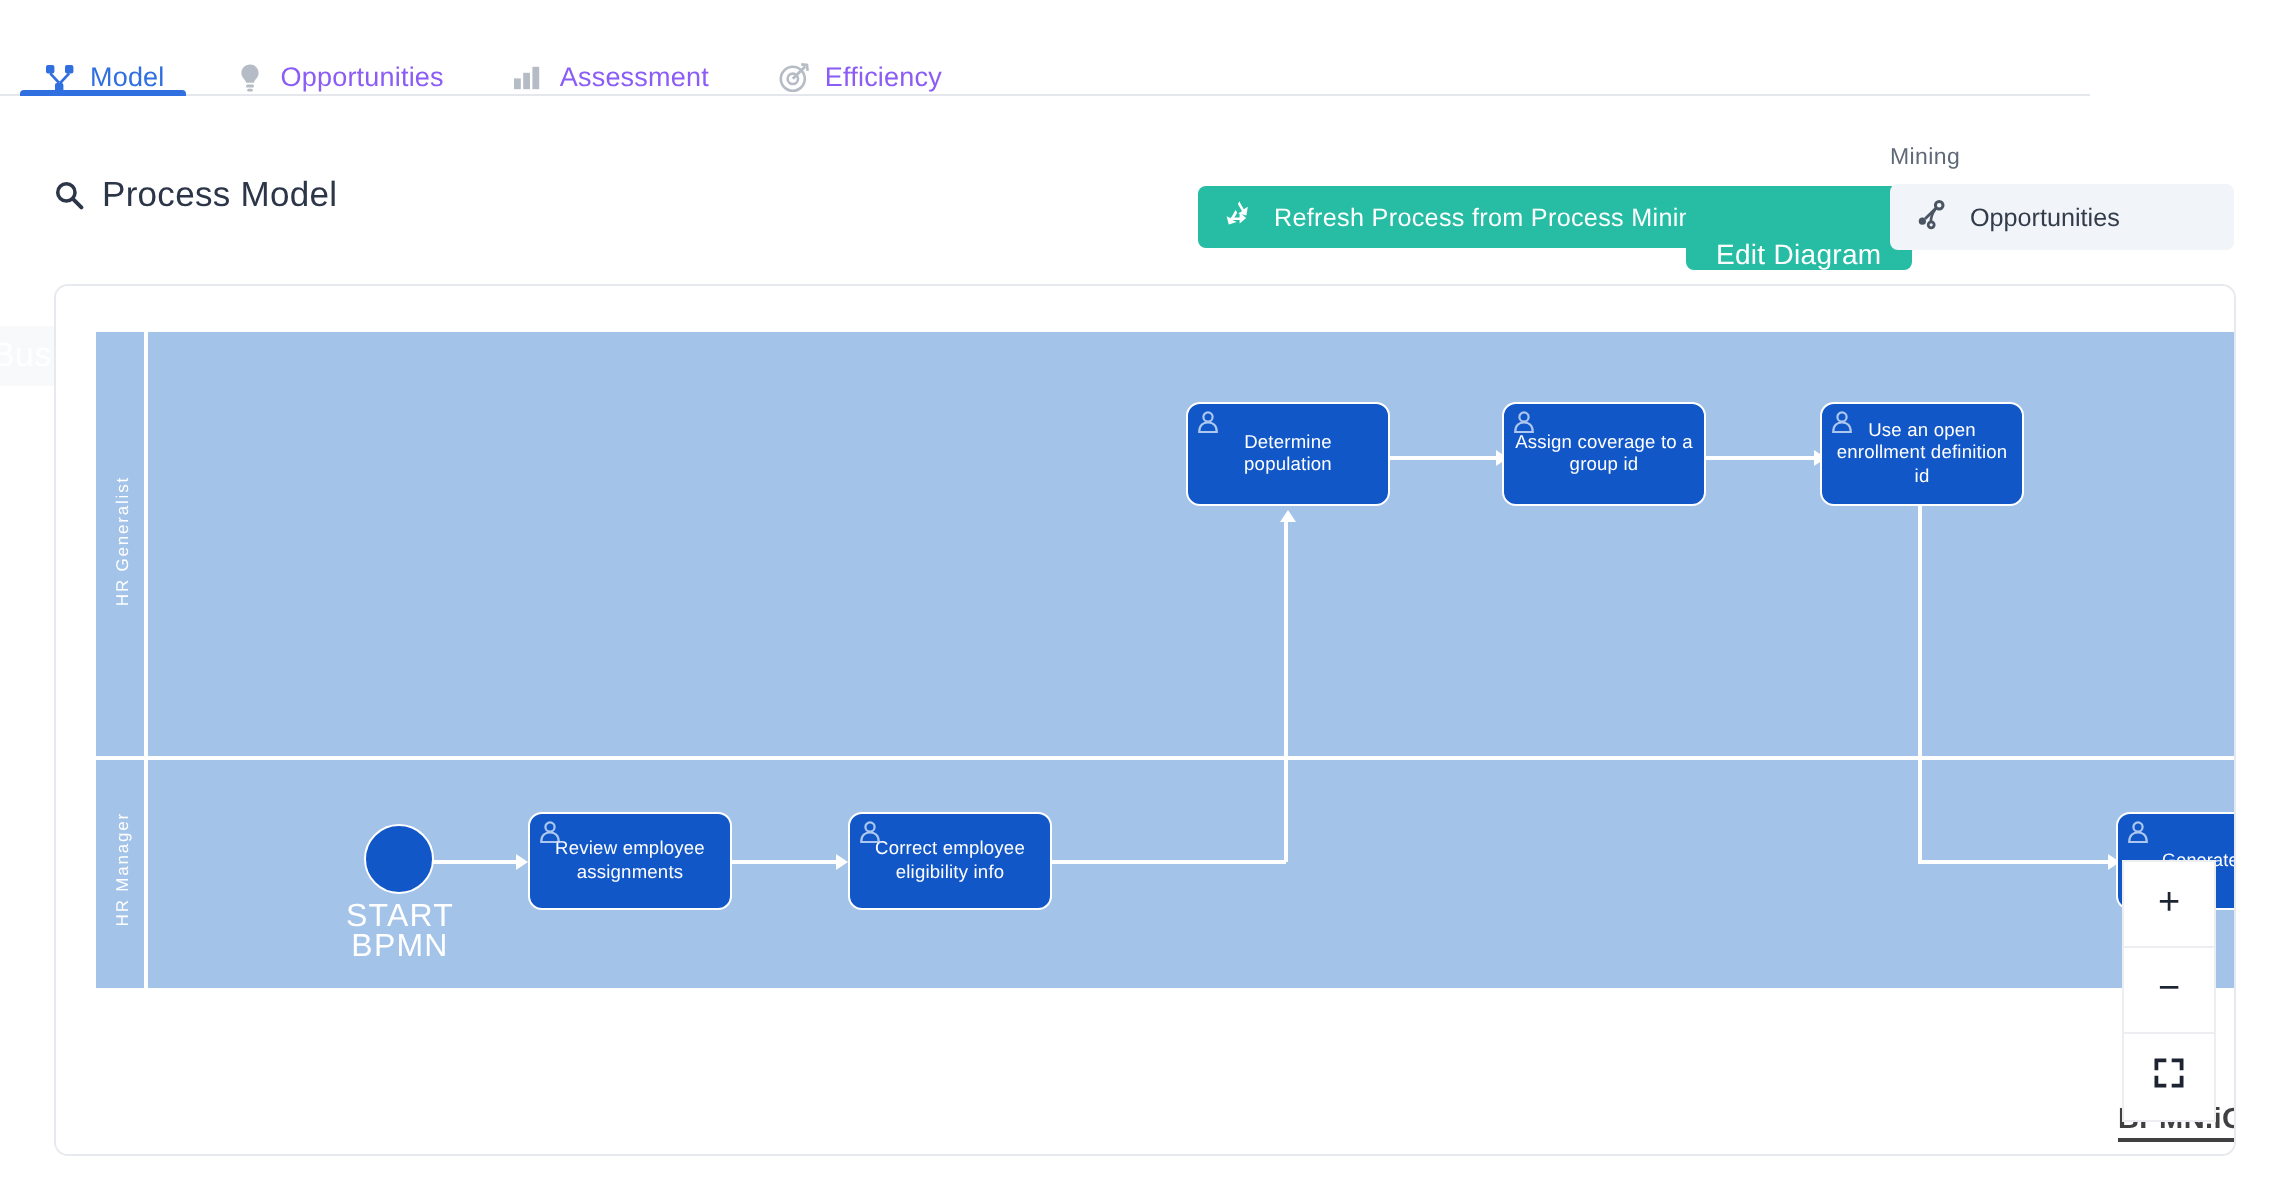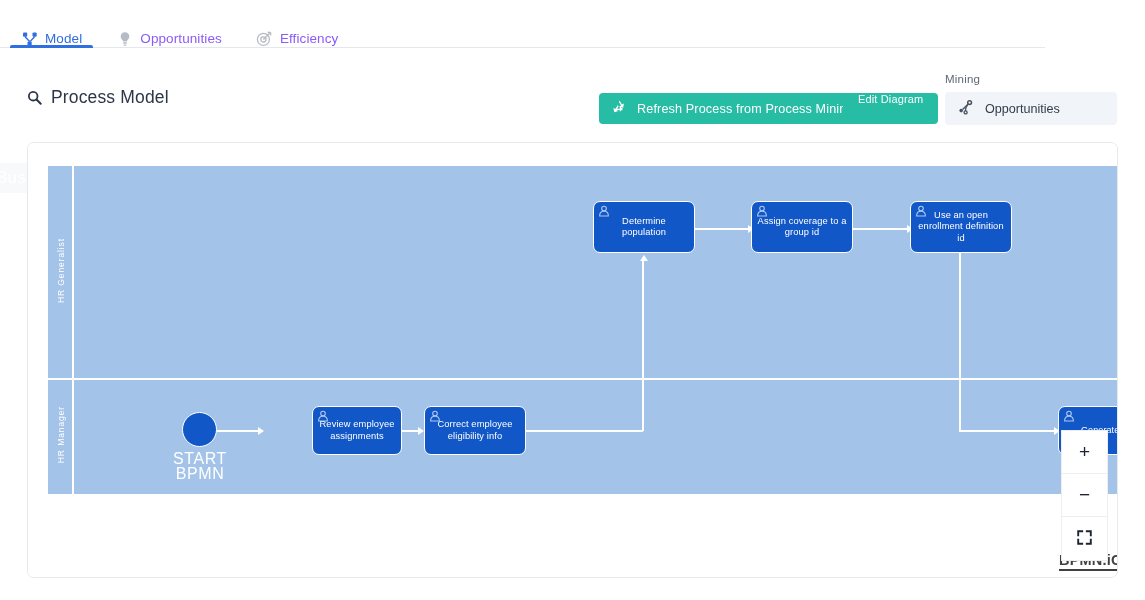--- a/index.html
+++ b/index.html
@@ -71,25 +71,25 @@
     height: 31px; padding: 0 14px 0 13px;
     background: #27bda4; color: #ffffff;
     border: none; border-radius: 4px;
     display: flex; align-items: center; gap: 9px;
     font-size: 12.6px; letter-spacing: .15px;
     cursor: pointer; z-index: 6;
     font-family: "Liberation Sans", sans-serif;
   }
   .btn-edit {
     position: absolute; left: 843px; top: 93px;
-    height: 31px; padding: 0 15px;
+    height: 42px; padding: 0 15px;
     background: #27bda4; color: #ffffff;
     border: none; border-radius: 4px;
-    display: flex; align-items: flex-start;
-    font-size: 11px; letter-spacing: .15px;
+    display: flex; align-items: flex-end;
+    font-size: 14px; letter-spacing: .15px;
     cursor: pointer; z-index: 6;
     font-family: "Liberation Sans", sans-serif;
   }
   .src-label {
     position: absolute; left: 945px; top: 73px;
     font-size: 11.5px; color: #5f6977; letter-spacing: .2px;
   }
   .src-box {
     position: absolute; left: 945px; top: 92px;
     width: 172px; height: 33px;
@@ -240,20 +240,30 @@
     <span class="ic">
       <svg width="16" height="16" viewBox="0 0 16 16">
         <path d="M8 1.3c-2.5 0-4.3 1.9-4.3 4.2 0 1.6 .9 2.6 1.7 3.5 .4.5.6.9.7 1.4h3.8c.1-.5.3-.9.7-1.4.8-.9 1.7-1.9 1.7-3.5 0-2.3-1.8-4.2-4.3-4.2z" fill="#b6bcc5"></path>
         <rect x="6.1" y="11.3" width="3.8" height="1.5" rx=".6" fill="#b6bcc5"></rect>
         <rect x="6.6" y="13.4" width="2.8" height="1.4" rx=".7" fill="#b6bcc5"></rect>
       </svg>
     </span>
     <span>Opportunities</span>
   </div>
 
+  <div class="tab">
+    <span class="ic">
+      <svg width="16" height="16" viewBox="0 0 16 16">
+        <rect x="1" y="8.2" width="3.4" height="5.4" fill="#b6bcc5"></rect>
+        <rect x="5.6" y="5.4" width="3.4" height="8.2" fill="#b6bcc5"></rect>
+        <rect x="10.2" y="2.4" width="3.4" height="11.2" fill="#b6bcc5"></rect>
+      </svg>
+    </span>
+    <span>Assessment</span>
+  </div>
 
   <div class="tab">
     <span class="ic">
       <svg width="16" height="16" viewBox="0 0 16 16">
         <circle cx="7.4" cy="8.4" r="6" fill="none" stroke="#b6bcc5" stroke-width="1.3"></circle>
         <circle cx="7.4" cy="8.4" r="2.6" fill="none" stroke="#b6bcc5" stroke-width="1.3"></circle>
         <path d="M7.4 8.4 L13.6 2.2" stroke="#b6bcc5" stroke-width="1.4"></path>
         <path d="M11.6 1.2 l2.9 .3 .3 2.9" fill="none" stroke="#b6bcc5" stroke-width="1.3"></path>
       </svg>
     </span>
@@ -363,21 +373,21 @@
         </span>
         <span class="tlabel">Use an open enrollment definition id</span>
       </div>
 
       <div class="start-ev" style="left:134px; top:246px;"></div>
       <div class="start-lbl" style="left:117px; top:285px;">
         <span>START</span><br>
         <span>BPMN</span>
       </div>
 
-      <div class="task" style="left:216px; top:240px; width:90px; height:49px;margin-left:48px;">
+      <div class="task" style="left:216px; top:240px; width:102px; height:49px;">
         <span class="task-ic">
           <svg width="12" height="12" viewBox="0 0 12 12">
             <circle cx="6" cy="3.5" r="2.3" fill="none" stroke="#cfe0f7" stroke-width="1.1"></circle>
             <path d="M1.6 11 C1.6 7.6 3.8 6.2 6 6.2 C8.2 6.2 10.4 7.6 10.4 11 Z" fill="none" stroke="#cfe0f7" stroke-width="1.1"></path>
           </svg>
         </span>
         <span class="tlabel">Review employee assignments</span>
       </div>
 
       <div class="task" style="left:376px; top:240px; width:102px; height:49px;justify-content:flex-end;">

